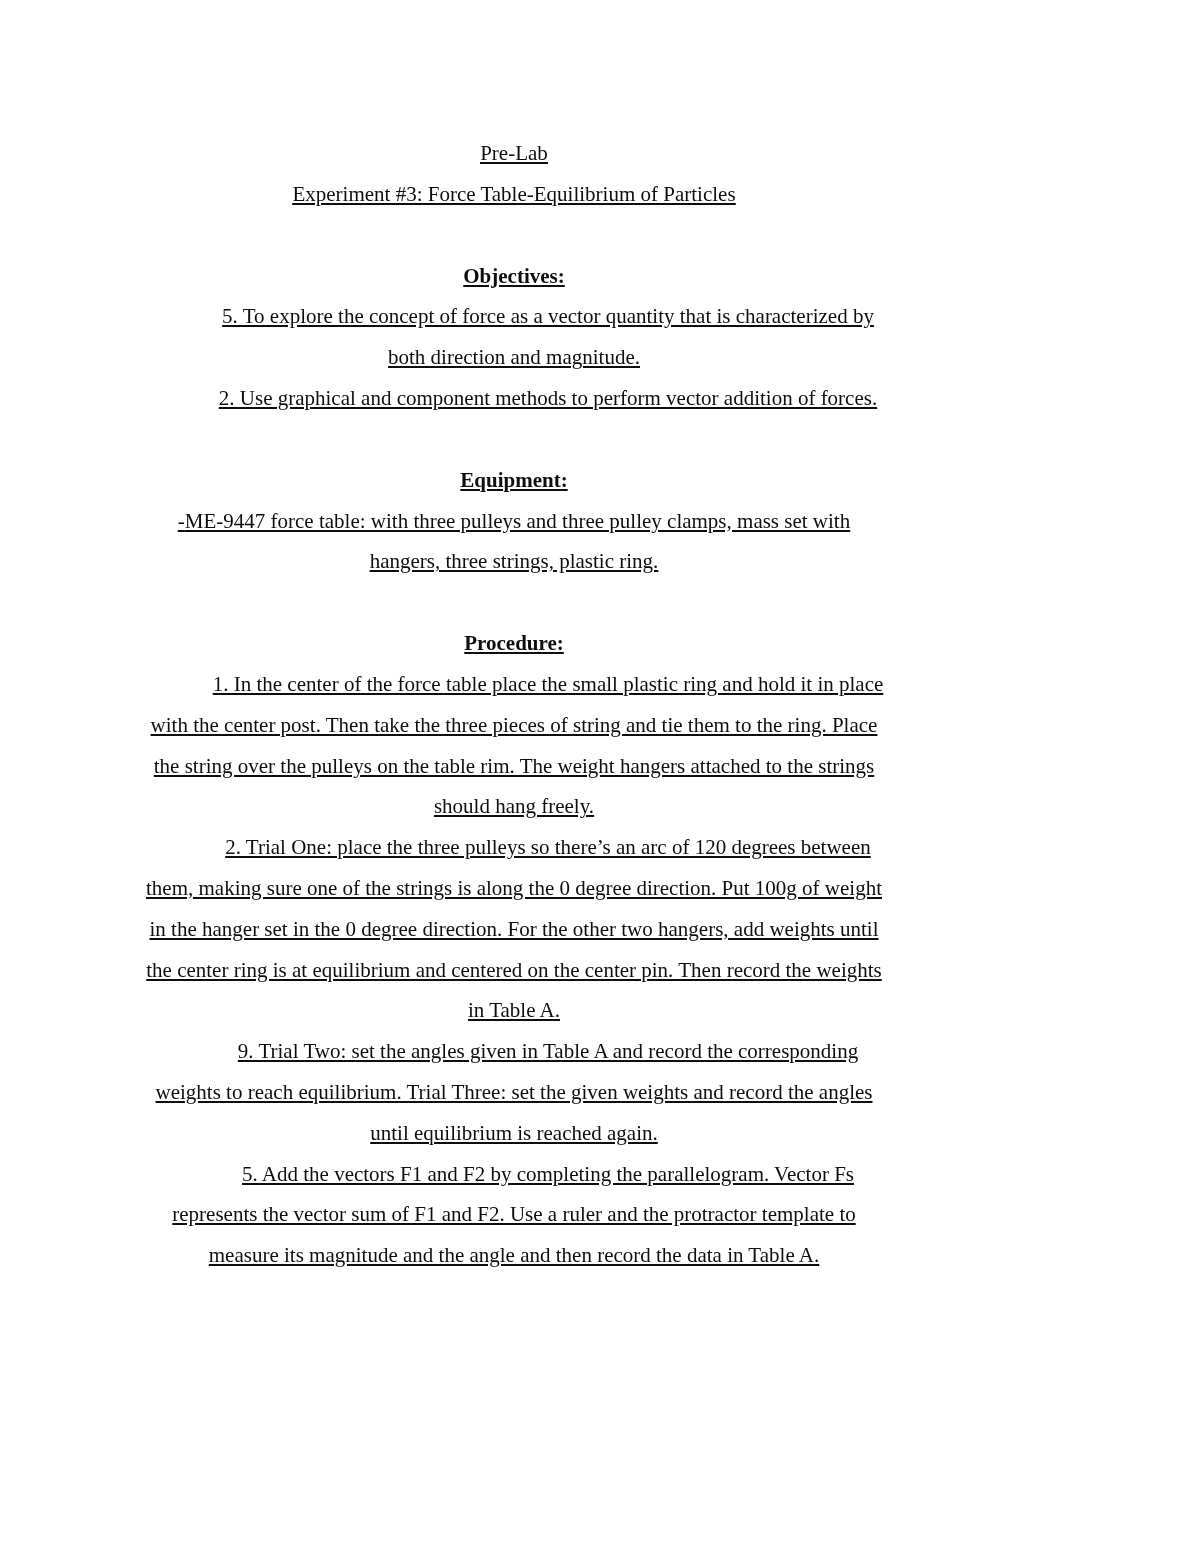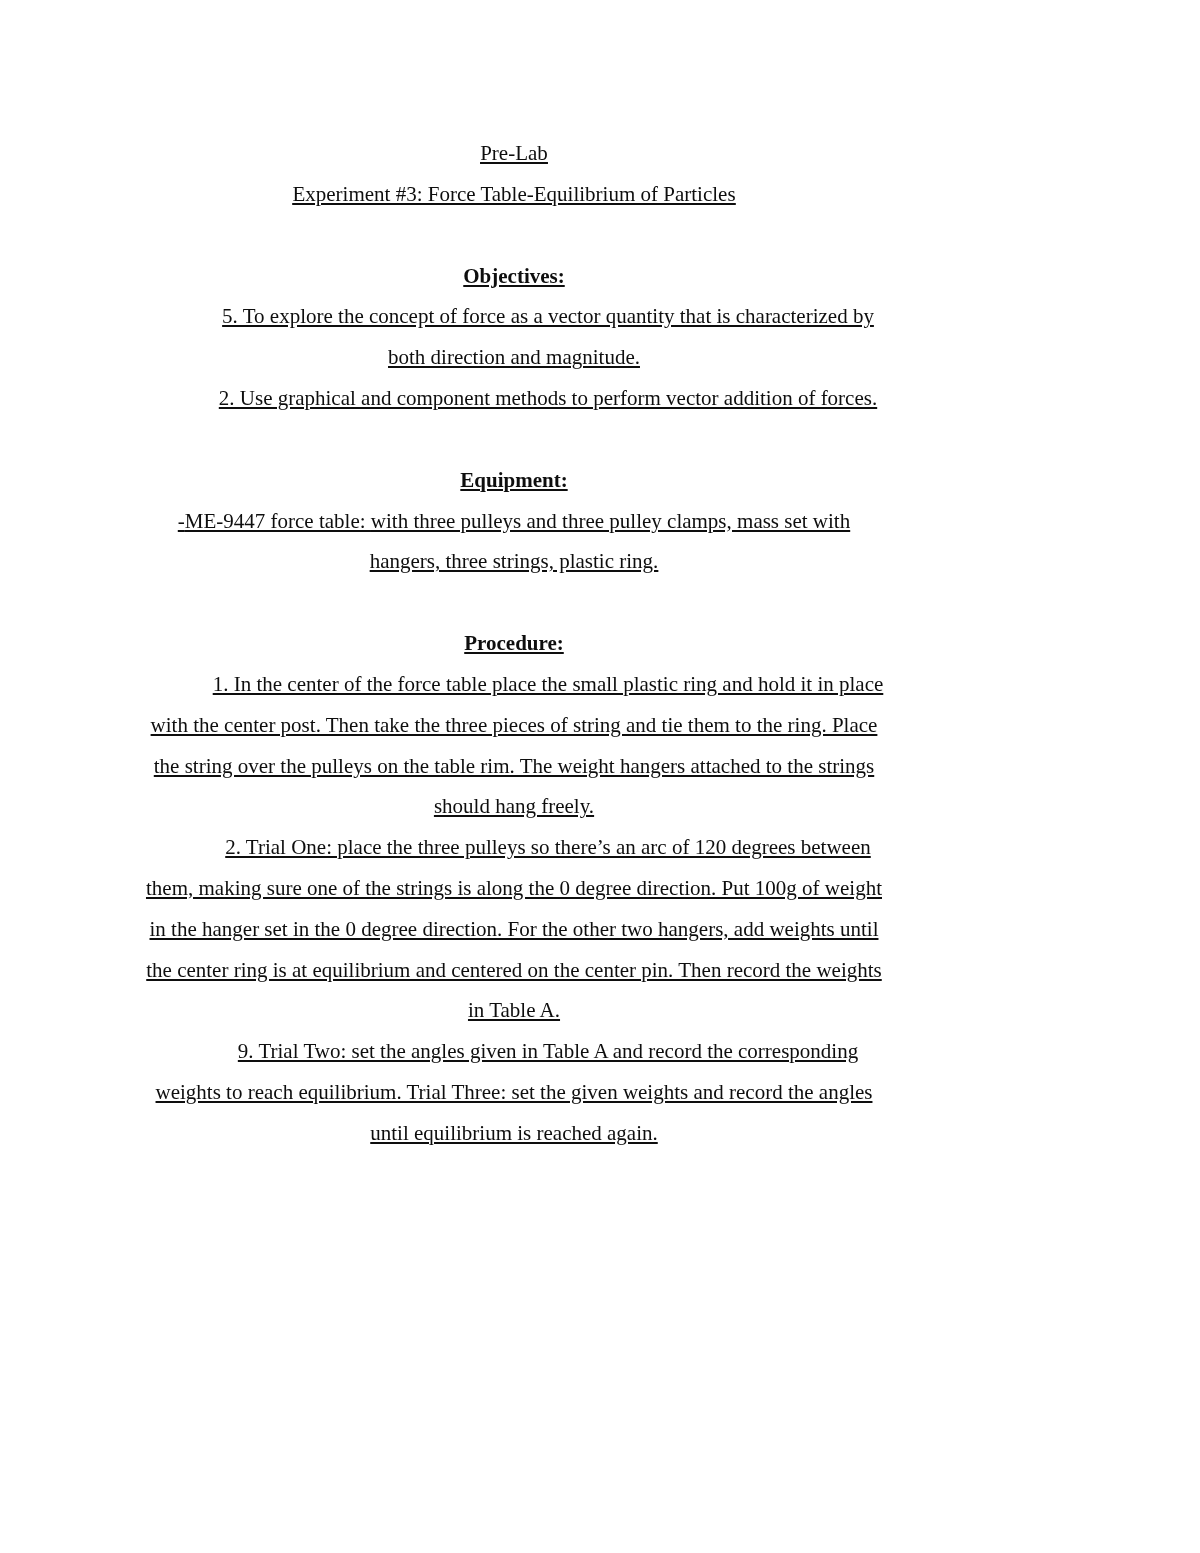--- a/index.html
+++ b/index.html
@@ -59,14 +59,15 @@
 
   <div class="line section-heading">Procedure:</div>
 
   <p class="line indented">1. In the center of the force table place the small plastic ring and hold it in place with the center post. Then take the three pieces of string and tie them to the ring. Place the string over the pulleys on the table rim. The weight hangers attached to the strings should hang freely.</p>
 
   <p class="line indented">2. Trial One: place the three pulleys so there’s an arc of 120 degrees between them, making sure one of the strings is along the 0 degree direction. Put 100g of weight in the hanger set in the 0 degree direction. For the other two hangers, add weights until the center ring is at equilibrium and centered on the center pin. Then record the weights in Table A.</p>
 
   <p class="line indented">9. Trial Two: set the angles given in Table A and record the corresponding weights to reach equilibrium. Trial Three: set the given weights and record the angles until equilibrium is reached again.</p>
 
 
+  <p class="line indented">5. Add the vectors F1 and F2 by completing the parallelogram. Vector Fs represents the vector sum of F1 and F2. Use a ruler and the protractor template to measure its magnitude and the angle and then record the data in Table A.</p>
 
 </div>
 
 </body></html>

